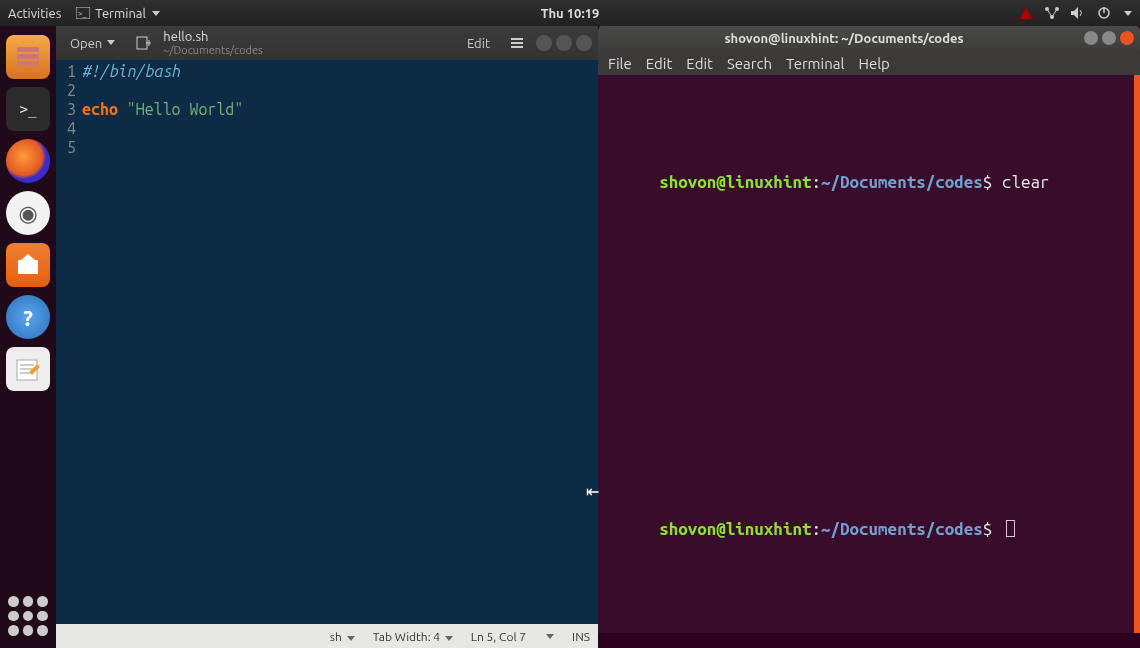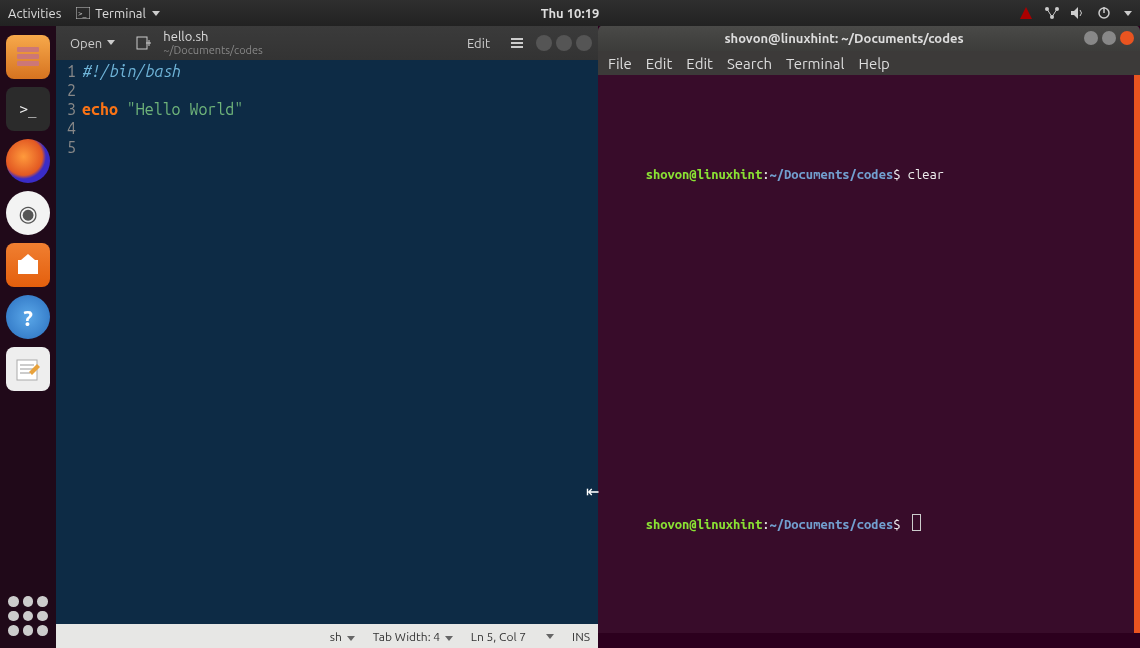--- a/index.html
+++ b/index.html
@@ -152,21 +152,21 @@
     background: #3c3a39;
     display:flex; align-items:center;
     color:#ddd; font-size:15px;
     gap: 14px; padding: 0 10px;
   }
   .term-menu span { cursor:pointer; }
 
   .term-body {
     flex:1;
     font-family: "Ubuntu Mono", monospace;
-    font-size: 13px;
+    font-size: 17px;
     color:#ddd;
     position:relative;
     padding: 4px 0;
     border-right: 6px solid #e95420;
     margin-right: 0;
   }
   .term-line { position:absolute; left:4px; white-space:pre; }
   .p-user { color:#8ae234; font-weight:bold; }
   .p-path { color:#729fcf; font-weight:bold; }
   .p-white { color:#eee; }

